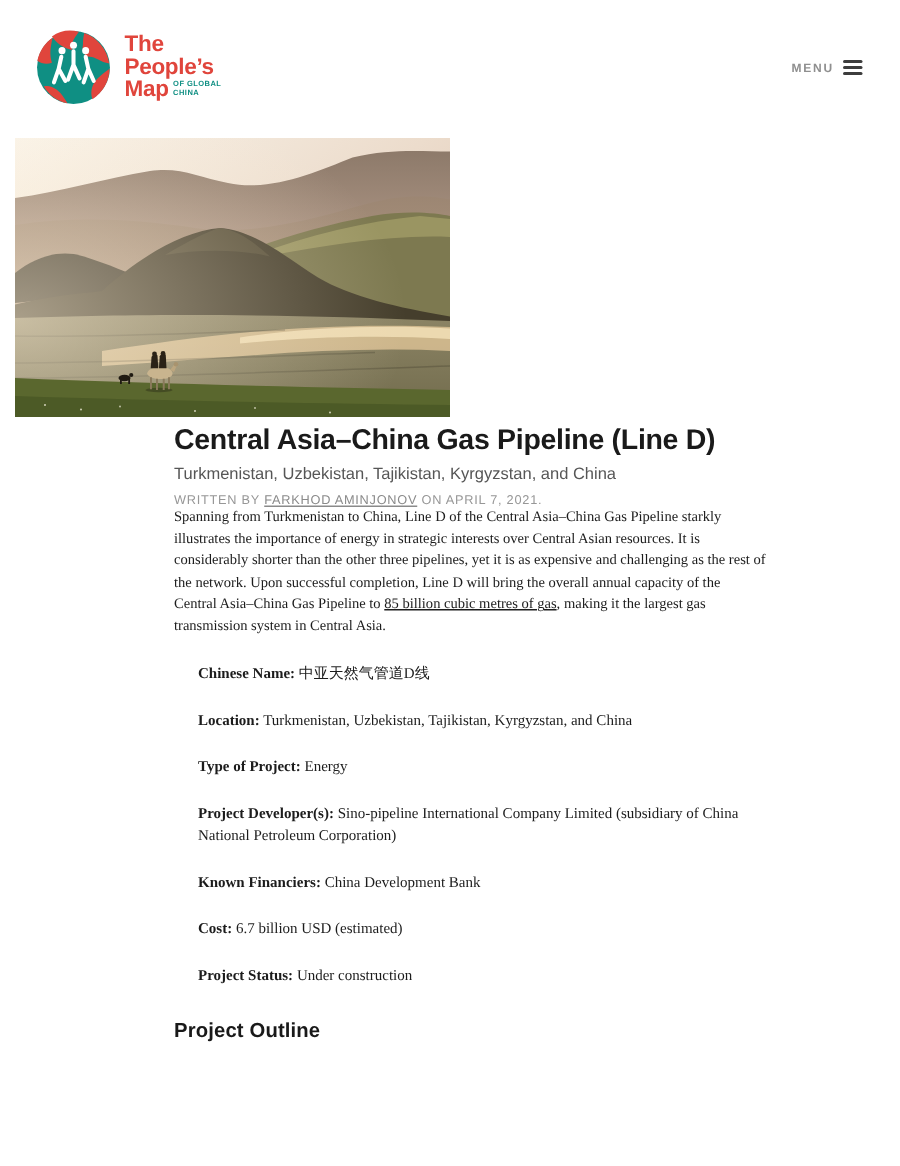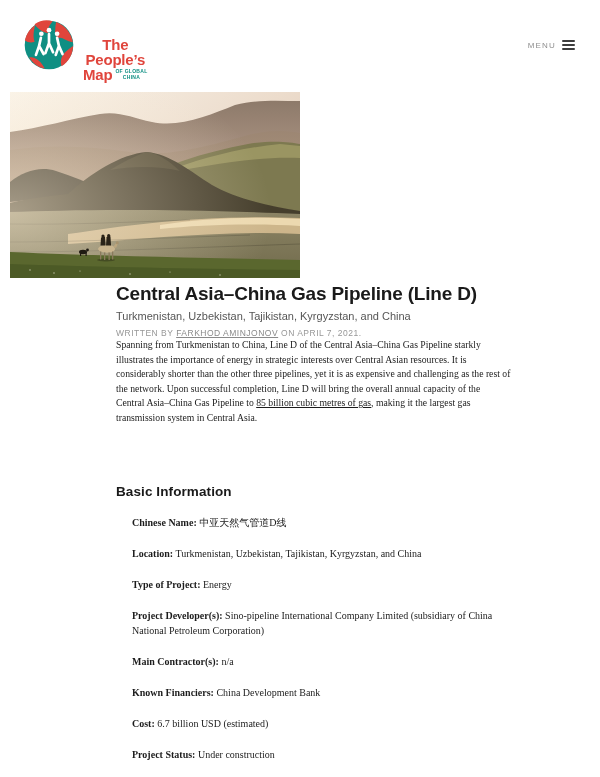--- a/index.html
+++ b/index.html
@@ -7,32 +7,32 @@
   body {
     width:600px; height:777px; background:#ffffff; position:relative;
     font-family:"Liberation Sans", sans-serif; overflow:hidden;
   }
 
   
   .site-header { position:relative; height:92px; }
   .logo-link { position:absolute; left:22px; top:18px; display:flex; text-decoration:none; }
   .globe { width:54px; height:54px; flex:0 0 auto; }
   .wordmark {
-    margin-left:7px; margin-top:19px;
-    color:#e0453c; font-weight:bold; font-size:15px; line-height:15px; letter-spacing:-0.2px;text-align:center;
+    margin-left:7px; margin-top:4px;
+    color:#e0453c; font-weight:bold; font-size:15px; line-height:15px; letter-spacing:-0.2px;
   }
   .map-line { display:flex; align-items:flex-end; }
   .tagline {
     color:#0f8f83; font-size:5px; line-height:6px; font-weight:bold;
     margin-left:3px; margin-bottom:2px; letter-spacing:0.3px;
   }
   .menu-btn {
     position:absolute; right:25px; top:40px;
     display:flex; align-items:center; gap:6px;
-    background:none; border:none; padding:0; cursor:pointer;
+    background:none; border:none; padding:0; cursor:pointer;font-weight:bold;
   }
   .menu-label { font-size:8px; color:#8f8f8f; letter-spacing:1.2px; }
   .hamburger { display:flex; flex-direction:column; gap:2px; }
   .hamburger i { display:block; width:13px; height:2px; background:#3d3d3d; border-radius:1px; }
 
   
   .hero { position:absolute; left:10px; top:92px; width:290px; height:186px; overflow:hidden; }
   .hero svg { display:block; }
 
   
@@ -200,27 +200,25 @@
   <p class="subtitle">Turkmenistan, Uzbekistan, Tajikistan, Kyrgyzstan, and China</p>
 
   <p class="byline">
     <span>WRITTEN BY</span>
     <a href="#">FARKHOD AMINJONOV</a>
     <span>ON APRIL 7, 2021.</span>
   </p>
 
   <p class="intro"><span>Spanning from Turkmenistan to China, Line D of the Central Asia–China Gas Pipeline starkly illustrates the importance of energy in strategic interests over Central Asian resources. It is considerably shorter than the other three pipelines, yet it is as expensive and challenging as the rest of the network. Upon successful completion, Line D will bring the overall annual capacity of the Central Asia–China Gas Pipeline to </span><a href="#">85 billion cubic metres of gas</a><span>, making it the largest gas transmission system in Central Asia.</span></p>
 
-  <h2>Basic Information</h2>
 
   <div class="info-list">
     <p><strong>Chinese Name:</strong> <span>中亚天然气管道D线</span></p>
     <p><strong>Location:</strong> <span>Turkmenistan, Uzbekistan, Tajikistan, Kyrgyzstan, and China</span></p>
     <p><strong>Type of Project:</strong> <span>Energy</span></p>
     <p><strong>Project Developer(s):</strong> <span>Sino-pipeline International Company Limited (subsidiary of China National Petroleum Corporation)</span></p>
-    <p><strong>Main Contractor(s):</strong> <span>n/a</span></p>
     <p><strong>Known Financiers:</strong> <span>China Development Bank</span></p>
     <p><strong>Cost:</strong> <span>6.7 billion USD (estimated)</span></p>
     <p><strong>Project Status:</strong> <span>Under construction</span></p>
   </div>
 
   <h2 class="outline-heading">Project Outline</h2>
 </article>
 
 </body></html>

